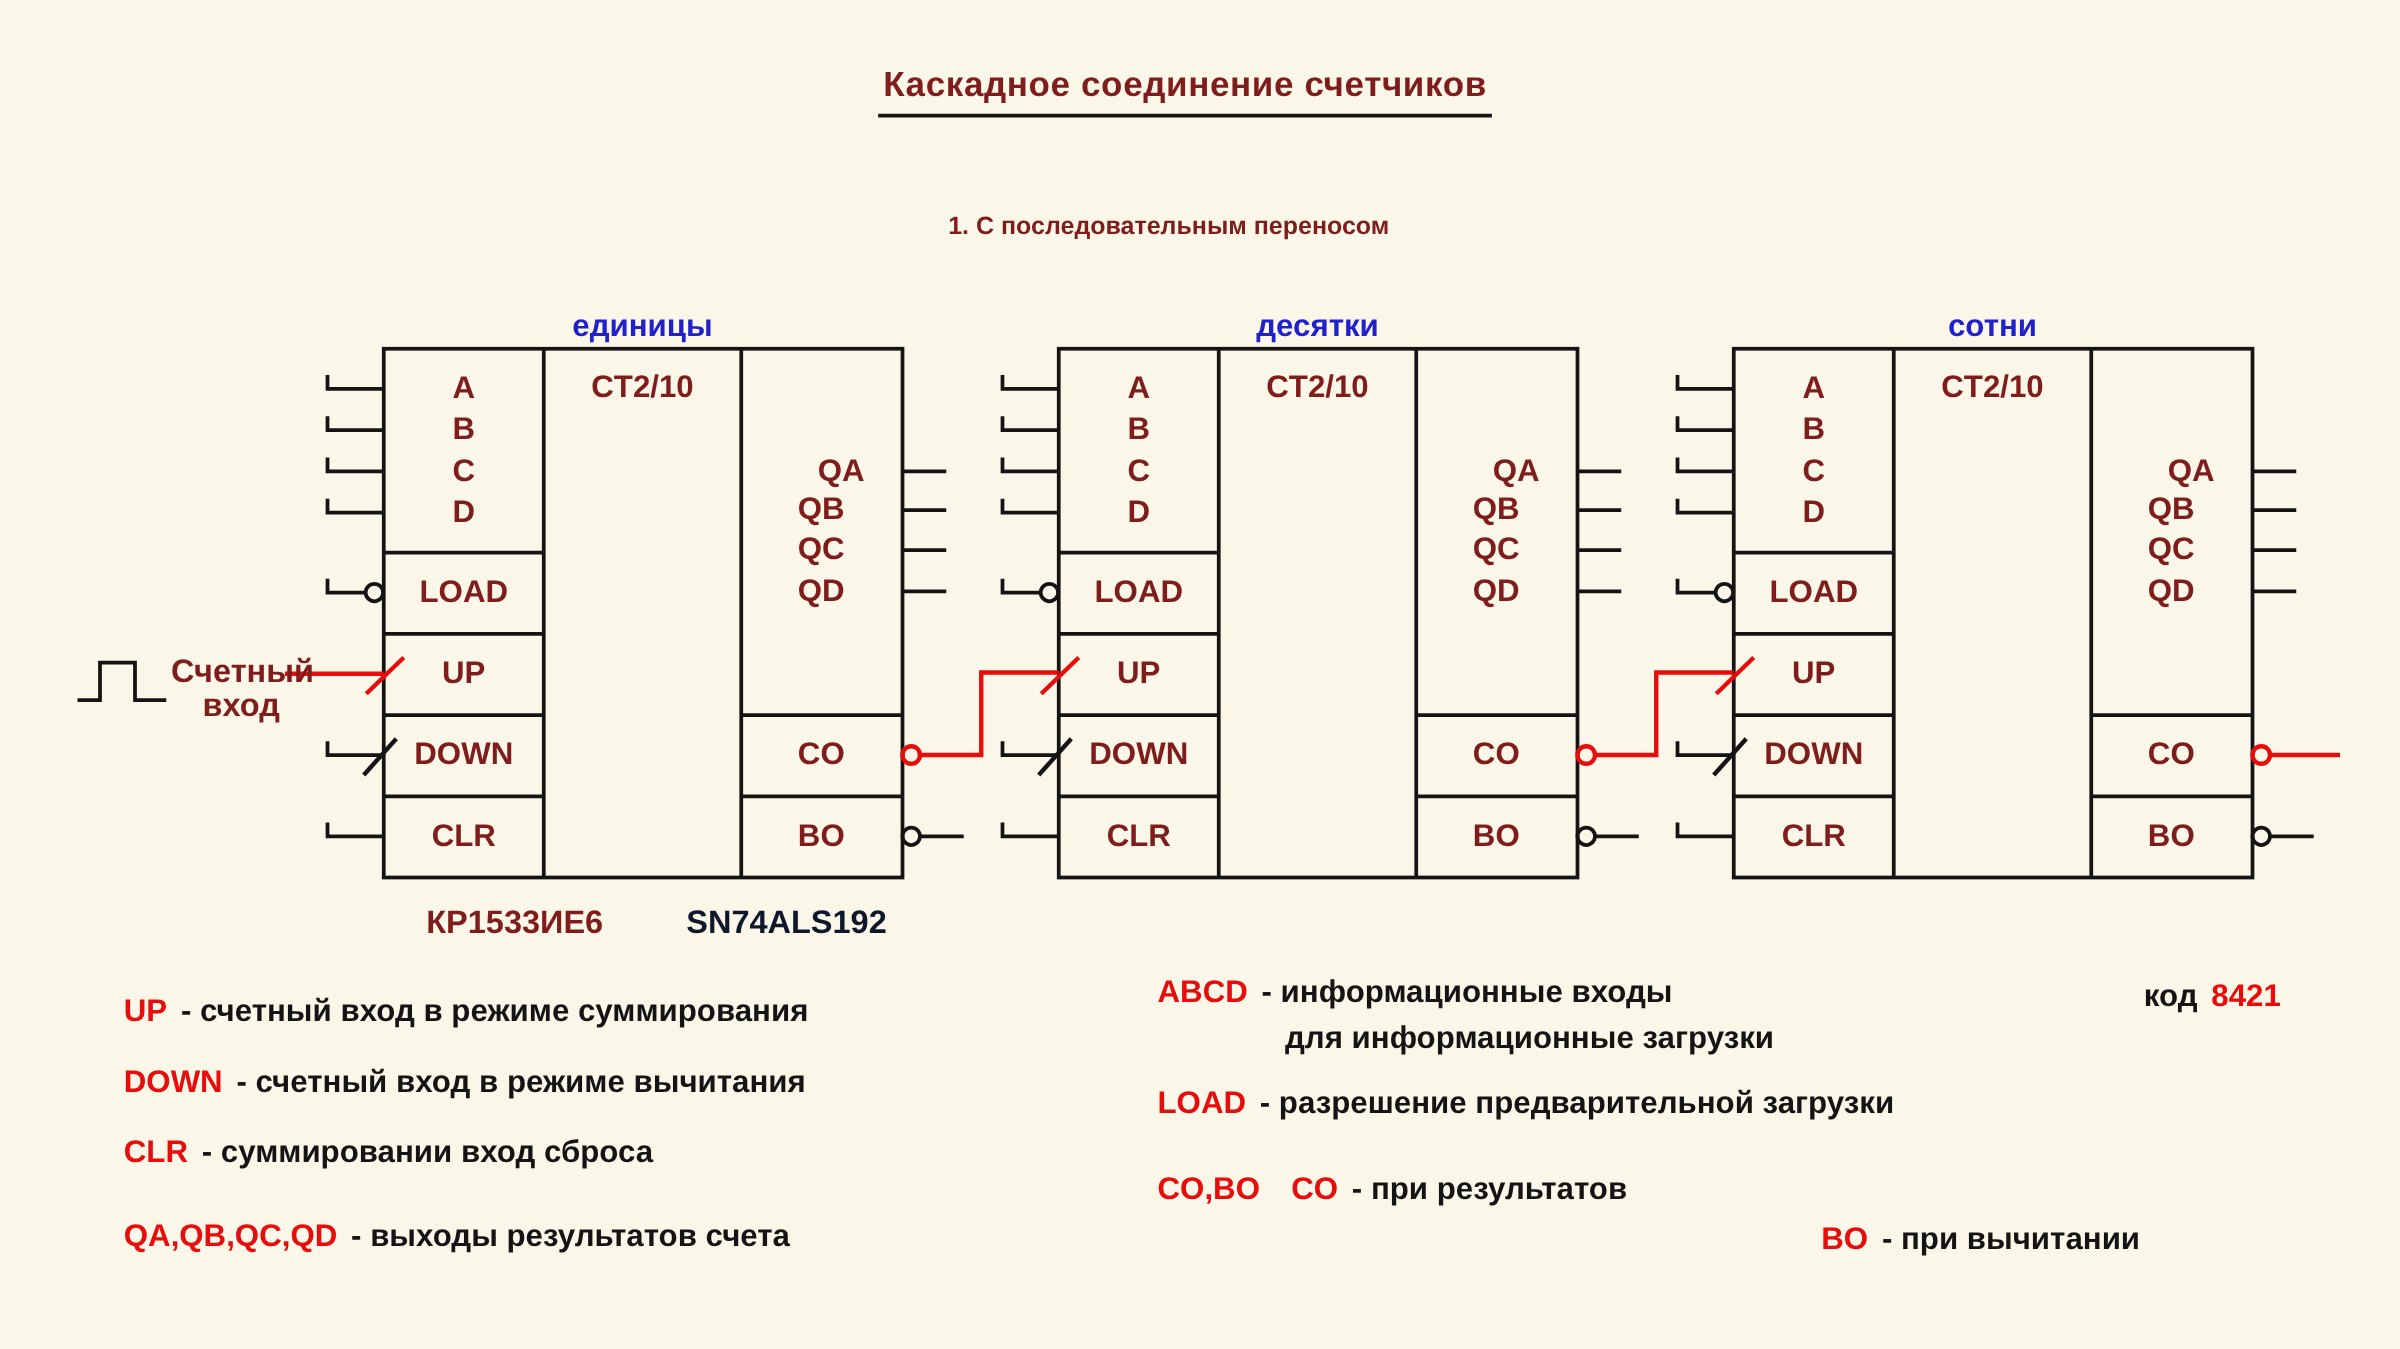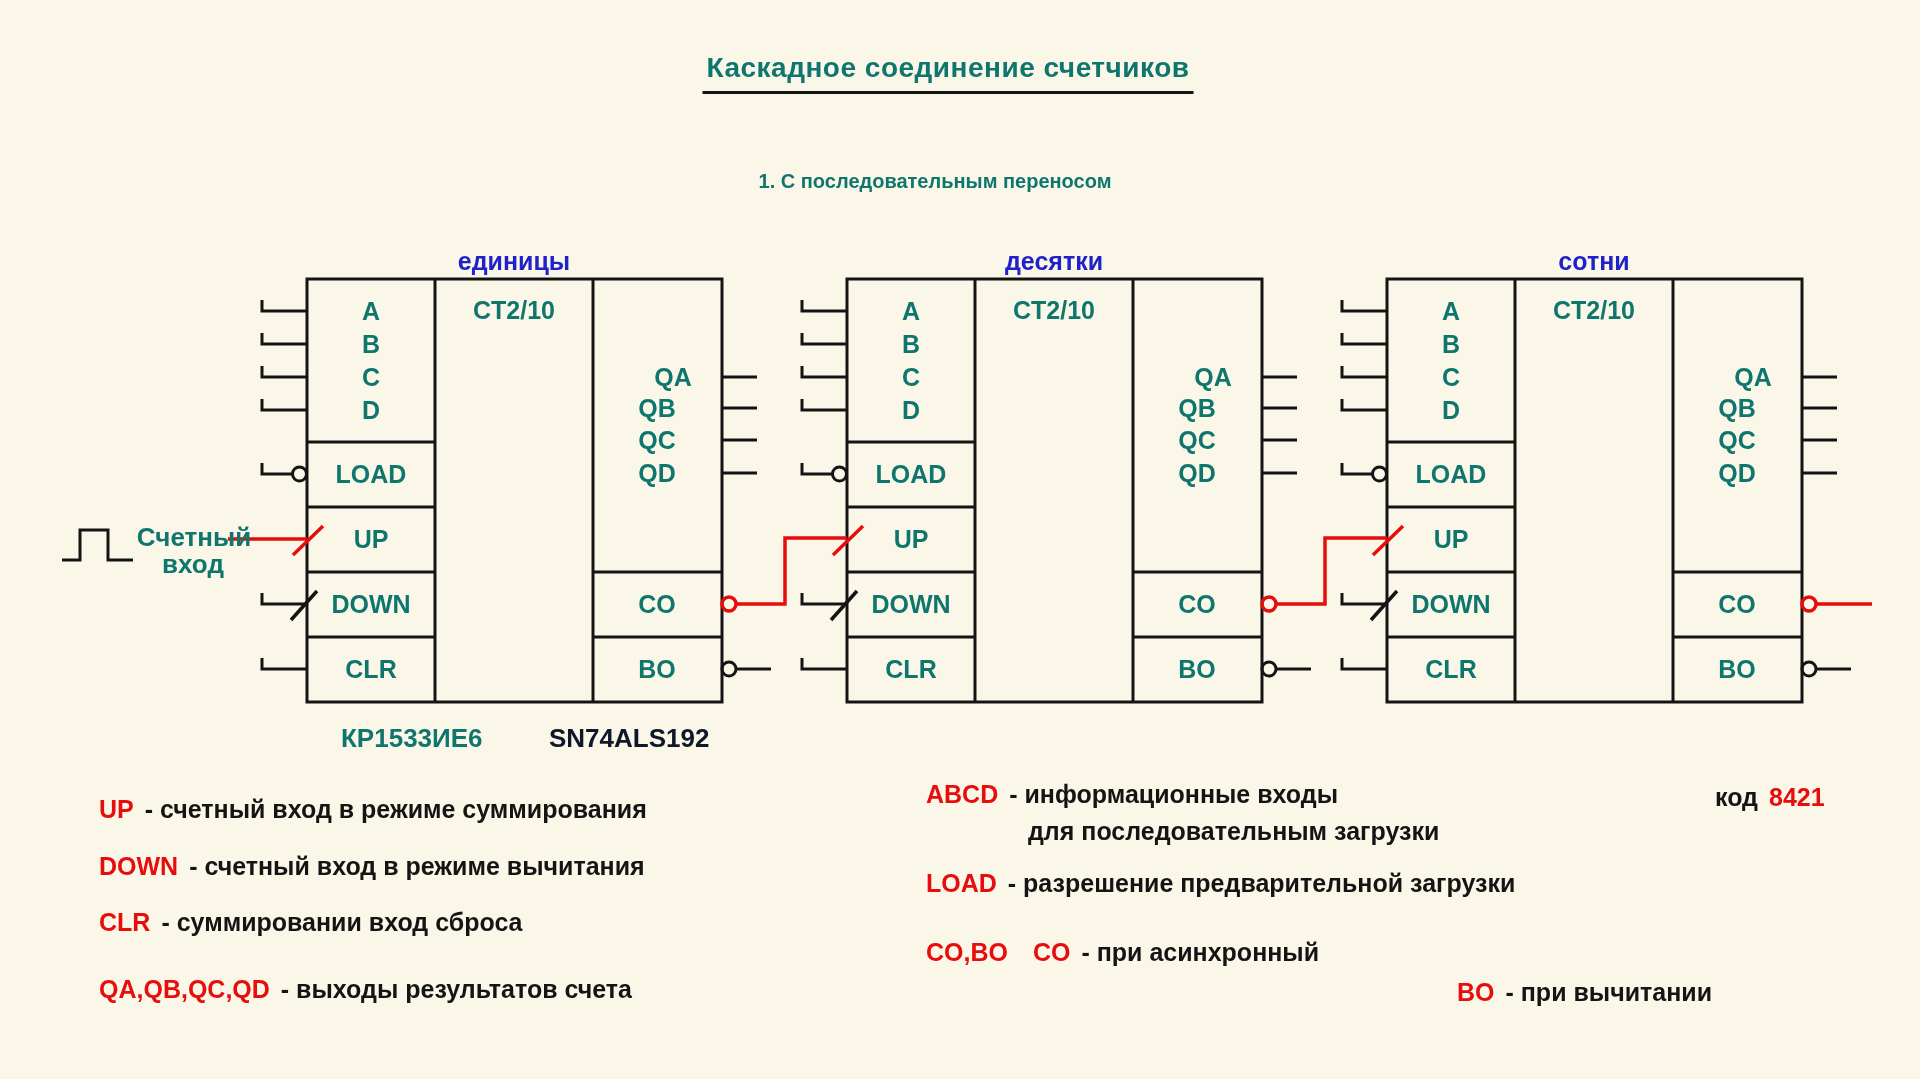--- a/index.html
+++ b/index.html
@@ -1,19 +1,19 @@
 <!DOCTYPE html>
 <html><head>
 <meta charset="utf-8">
 <style>
   html,body{margin:0;padding:0;}
   body{font-family:"Liberation Sans", sans-serif;}
   #canvas{position:relative;width:1920px;height:1079px;background:#FAF7E8;overflow:hidden;}
   #gfx{position:absolute;left:0;top:0;}
-  .txt{position:absolute;font-weight:bold;color:#0f766e;white-space:nowrap;}
+  .txt{position:absolute;font-weight:bold;color:#7f1d1d;white-space:nowrap;}
   .ctr{transform:translate(-50%,-50%);}
   .cx{transform:translateX(-50%);}
   .cy{transform:translateY(-50%);}
   .red{color:#E80D0D;}
   .blue{color:#0f172a;}
 
   .title{font-size:28px;letter-spacing:.5px;padding:0 4px 7px 4px;border-bottom:3.5px solid #141414;}
   .subtitle{font-size:20px;}
 
   .block{position:absolute;top:279px;width:415px;height:423px;}
@@ -176,30 +176,30 @@
   <div class="legend-row" style="left:99px;top:989px;">
     <span class="red">QA,QB,QC,QD</span>
     <span>- выходы результатов счета</span>
   </div>
 
   <div class="legend-row" style="left:926px;top:794px;">
     <span class="red">ABCD</span>
     <span>- информационные входы</span>
   </div>
   <div class="legend-row" style="left:1028px;top:831px;">
-    <span>для последовательным загрузки</span>
+    <span>для информационные загрузки</span>
   </div>
   <div class="legend-row" style="left:926px;top:883px;">
     <span class="red">LOAD</span>
     <span>- разрешение предварительной загрузки</span>
   </div>
   <div class="legend-row" style="left:926px;top:952px;">
     <span class="red">CO,BO</span>
     <span class="red gap">CO</span>
-    <span>- при асинхронный</span>
+    <span>- при результатов</span>
   </div>
   <div class="legend-row" style="left:1457px;top:992px;">
     <span class="red">BO</span>
     <span>- при вычитании</span>
   </div>
 
   <div class="legend-row code-note" style="left:1715px;top:797px;">
     <span>код</span>
     <span class="red">8421</span>
   </div>

